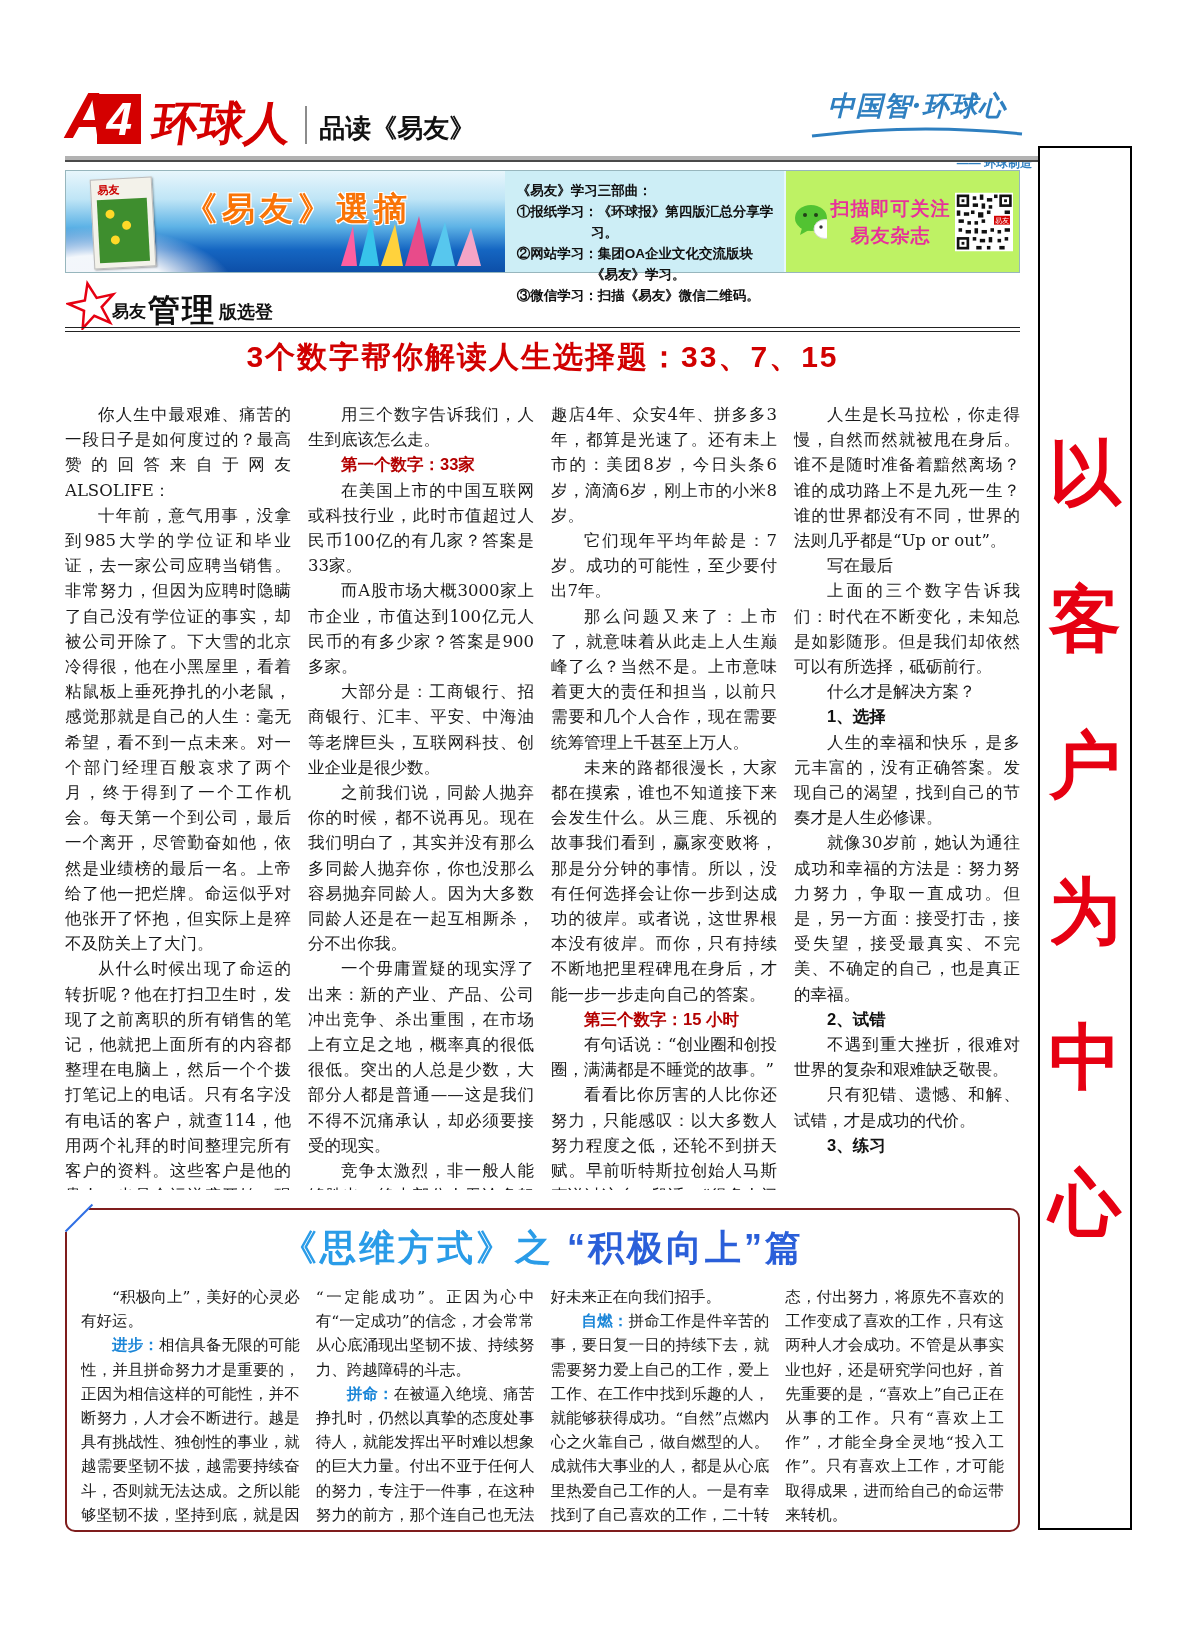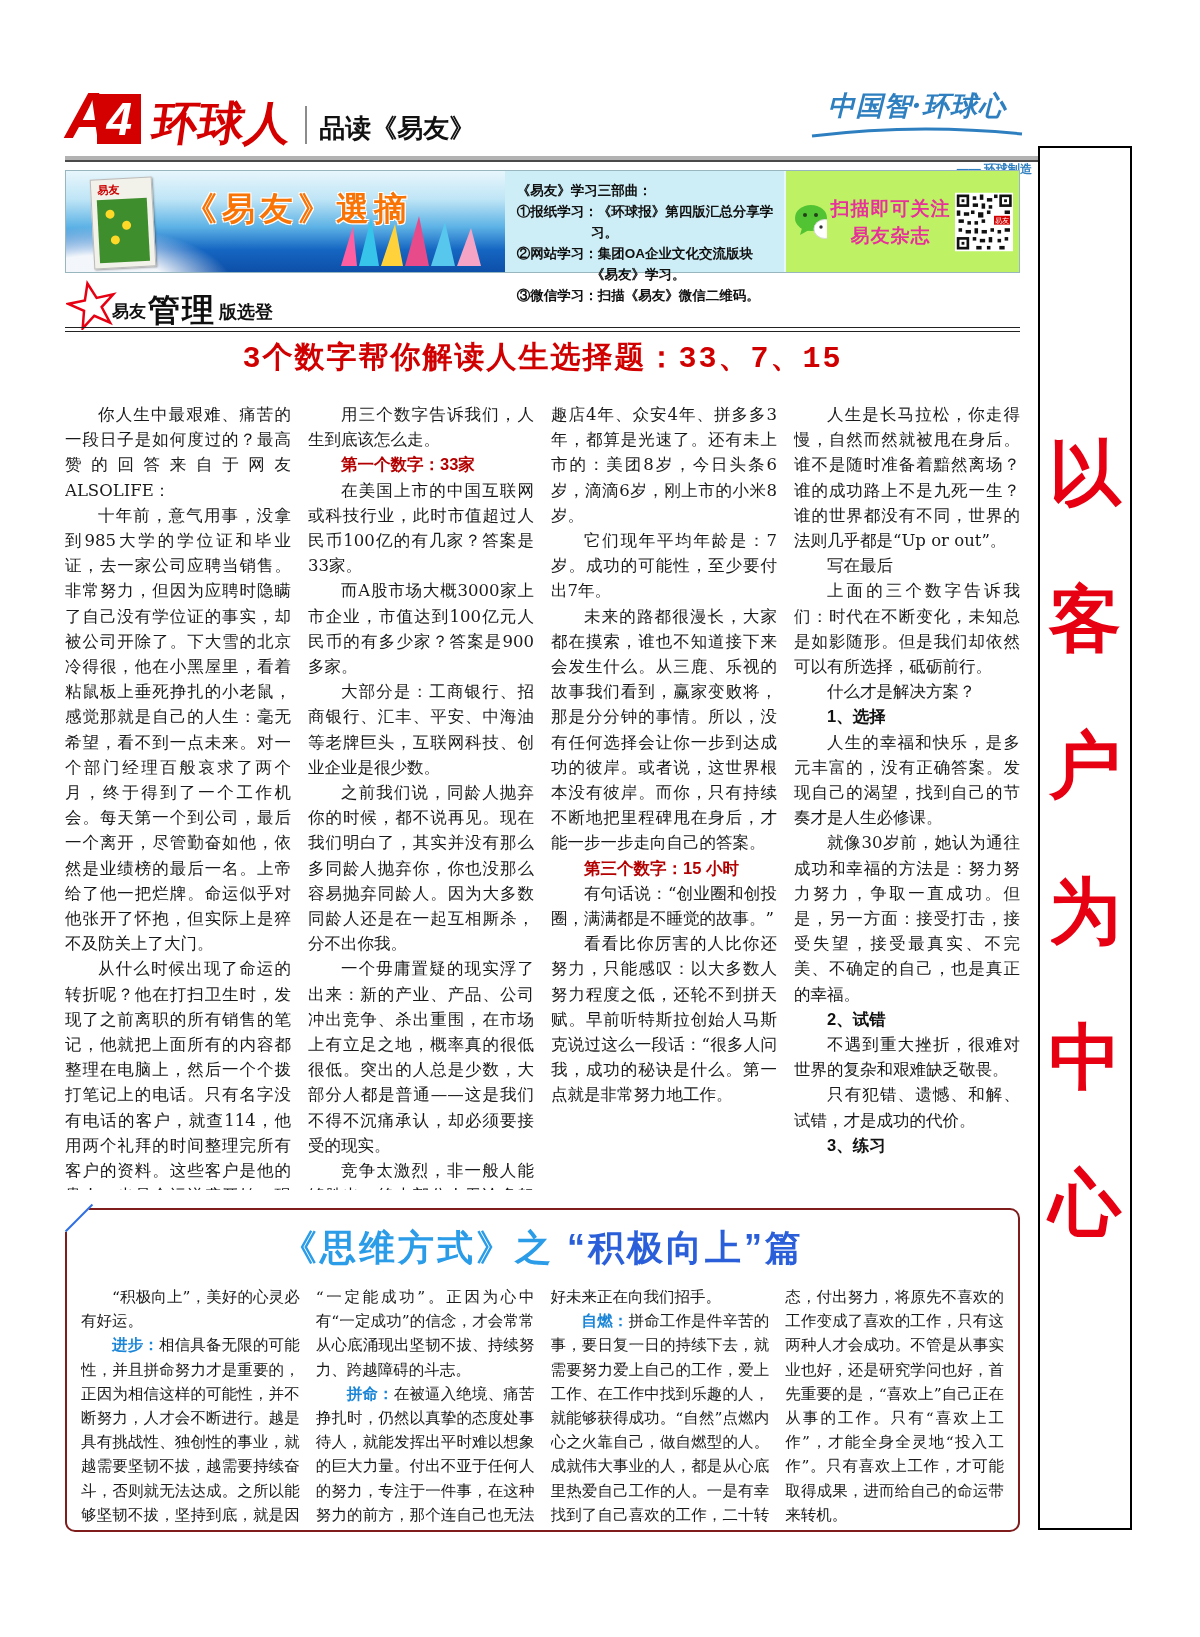--- a/index.html
+++ b/index.html
@@ -13,21 +13,21 @@
         font-size:64px;line-height:0.9;color:#d40000;letter-spacing:-4px;}
   .a4-4{display:inline-block;background:#d40000;color:#fff;font-family:"Liberation Sans",sans-serif;
         font-weight:bold;font-style:italic;font-size:46px;width:44px;text-align:center;line-height:50px;
         margin-left:-10px;margin-bottom:2px;}
   .masthead{font-size:46px;font-weight:bold;color:#d40000;margin-left:12px;line-height:1;
             transform:skewX(-8deg);display:inline-block;}
   .vdiv{width:2px;height:38px;background:#8c8c8c;margin:0 12px 2px 14px;}
   .subtitle{font-size:26px;font-weight:bold;color:#111;line-height:1.2;margin-bottom:2px;}
   .slogan-wrap{position:absolute;right:100px;top:14px;width:230px;text-align:center;}
   .slogan{color:#2e7fc0;font-weight:bold;font-style:italic;font-size:27px;white-space:nowrap;letter-spacing:1px;}
-  .slogan-sub{color:#2e7fc0;font-size:12px;font-weight:bold;text-align:right;margin-top:18px;
+  .slogan-sub{color:#2e7fc0;font-size:12px;font-weight:bold;text-align:right;margin-top:12px;
               font-family:"Liberation Sans",sans-serif;}
   .header-rule{position:absolute;left:65px;top:156px;width:1067px;height:4px;background:#b2b2b2;
                border-bottom:2px solid #4a4a4a;}
 
   
   .banner{position:absolute;left:65px;top:170px;width:955px;height:103px;display:flex;border:1px solid #97b6bd;box-sizing:border-box;}
   .banner-photo{position:relative;width:440px;overflow:hidden;
      background:linear-gradient(180deg,#e8f6fc 0%,#bfe5f6 28%,#5eb3e6 55%,#1566c2 78%,#0d4fa8 100%);}
   .splash{position:absolute;left:-30px;bottom:-34px;width:200px;height:80px;
      background:radial-gradient(ellipse at 30% 80%,rgba(255,255,255,.95) 0 38%,rgba(255,255,255,0) 70%);}
@@ -53,21 +53,21 @@
      font-family:"Liberation Sans",sans-serif;color:#101010;}
   .sl-star{margin-right:-6px;margin-bottom:-4px;}
   .sl-prefix{font-size:17px;font-weight:bold;margin:0 2px 3px 0;}
   .sl-main{font-size:32px;font-weight:bold;letter-spacing:2px;line-height:1;}
   .sl-suffix{font-size:18px;font-weight:bold;margin:0 0 2px 3px;}
   .section-rule{position:absolute;left:65px;top:327px;width:955px;height:3px;
      border-top:1px solid #222;border-bottom:1px solid #222;}
 
   
   .headline{position:absolute;left:65px;top:337px;width:955px;text-align:center;color:#d10000;
-     font-size:30px;font-weight:bold;font-family:Liberation Mono, monospace;letter-spacing:2px;}
+     font-size:30px;font-weight:bold;font-family:Liberation Sans, sans-serif;letter-spacing:2px;}
 
   
   .article{position:absolute;left:65px;top:390px;width:955px;height:800px;display:flex;gap:17px;
      padding-top:12px;box-sizing:border-box;overflow:hidden;}
   .col{width:226px;overflow:hidden;}
   .para{margin:0;font-size:16.5px;line-height:25.2px;text-align:justify;text-indent:2em;}
   .para.cont{text-indent:0;}
   .para.h{color:#b30000;font-family:"Liberation Sans",sans-serif;font-weight:bold;}
   .para.hb{font-family:"Liberation Sans",sans-serif;font-weight:bold;color:#111;}
   .lbl{color:#1b86d8;font-family:"Liberation Sans",sans-serif;font-weight:bold;}
@@ -236,20 +236,21 @@
         <p class="para">在美国上市的中国互联网或科技行业，此时市值超过人民币100亿的有几家？答案是33家。</p>
         <p class="para">而A股市场大概3000家上市企业，市值达到100亿元人民币的有多少家？答案是900多家。</p>
         <p class="para">大部分是：工商银行、招商银行、汇丰、平安、中海油等老牌巨头，互联网科技、创业企业是很少数。</p>
         <p class="para">之前我们说，同龄人抛弃你的时候，都不说再见。现在我们明白了，其实并没有那么多同龄人抛弃你，你也没那么容易抛弃同龄人。因为大多数同龄人还是在一起互相厮杀，分不出你我。</p>
         <p class="para">一个毋庸置疑的现实浮了出来：新的产业、产品、公司冲出竞争、杀出重围，在市场上有立足之地，概率真的很低很低。突出的人总是少数，大部分人都是普通——这是我们不得不沉痛承认，却必须要接受的现实。</p>
         <p class="para">竞争太激烈，非一般人能够胜出，绝大部分人无论多努力，都有可能被湮没在人群和历史中。而我们的人生选择，更多的只是和过去的自己在搏斗，而绝对不应该和不可触及的人物去比较。只要一件事会令自己今天比昨天更好一点，你就应该尝试去做。</p>
       </div>
     <div class="col">
         <p class="para cont">趣店4年、众安4年、拼多多3年，都算是光速了。还有未上市的：美团8岁，今日头条6岁，滴滴6岁，刚上市的小米8岁。</p>
         <p class="para">它们现年平均年龄是：7岁。成功的可能性，至少要付出7年。</p>
+        <p class="para">那么问题又来了：上市了，就意味着从此走上人生巅峰了么？当然不是。上市意味着更大的责任和担当，以前只需要和几个人合作，现在需要统筹管理上千甚至上万人。</p>
         <p class="para">未来的路都很漫长，大家都在摸索，谁也不知道接下来会发生什么。从三鹿、乐视的故事我们看到，赢家变败将，那是分分钟的事情。所以，没有任何选择会让你一步到达成功的彼岸。或者说，这世界根本没有彼岸。而你，只有持续不断地把里程碑甩在身后，才能一步一步走向自己的答案。</p>
         <p class="para h">第三个数字：15 小时</p>
         <p class="para">有句话说：“创业圈和创投圈，满满都是不睡觉的故事。”</p>
         <p class="para">看看比你厉害的人比你还努力，只能感叹：以大多数人努力程度之低，还轮不到拼天赋。早前听特斯拉创始人马斯克说过这么一段话：“很多人问我，成功的秘诀是什么。第一点就是非常努力地工作。</p>
       </div>
     <div class="col">
         <p class="para">人生是长马拉松，你走得慢，自然而然就被甩在身后。谁不是随时准备着黯然离场？谁的成功路上不是九死一生？谁的世界都没有不同，世界的法则几乎都是“Up or out”。</p>
         <p class="para">写在最后</p>
         <p class="para">上面的三个数字告诉我们：时代在不断变化，未知总是如影随形。但是我们却依然可以有所选择，砥砺前行。</p>
         <p class="para">什么才是解决方案？</p>

